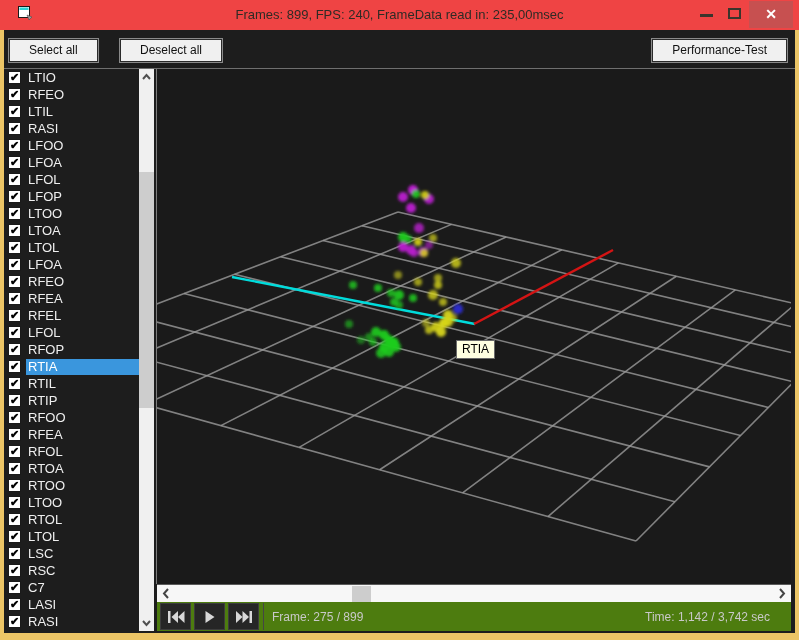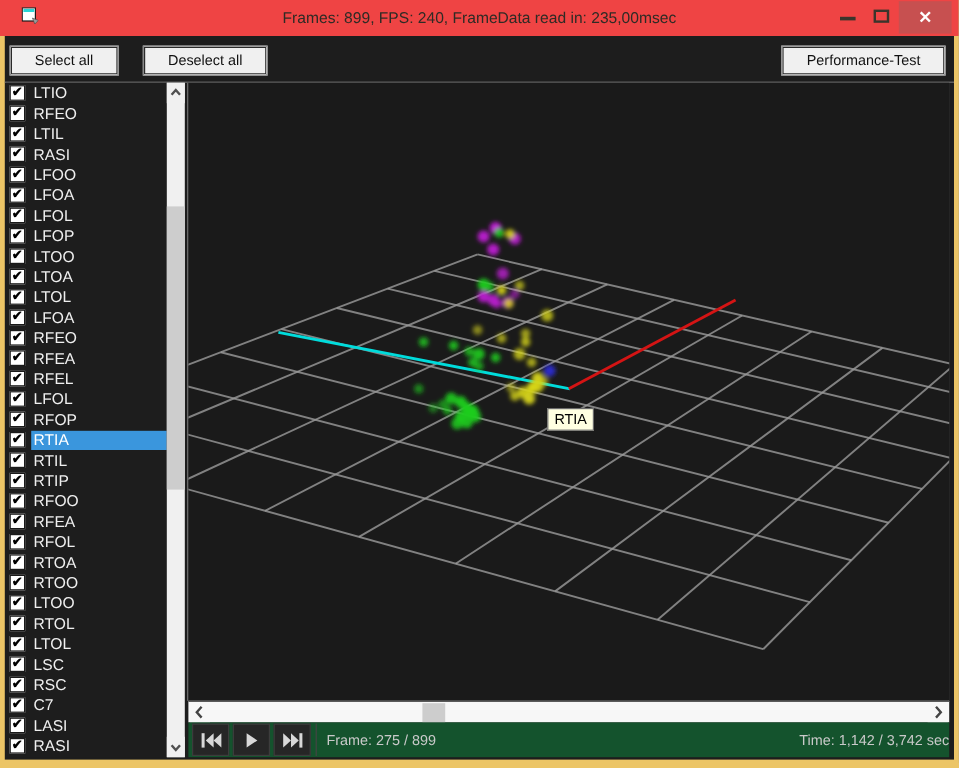--- a/index.html
+++ b/index.html
@@ -31,25 +31,25 @@
   .vs-thumb{position:absolute;left:0;width:15px;background:#cdcdcd;}
   
   .viewport{position:absolute;left:152px;top:39px;width:635px;height:515px;background:#1a1a1a;border-left:1px solid #7d7d7d;border-right:1px solid #4a4a4a;}
   .tooltip{position:absolute;background:#ffffe1;border:1px solid #6a6a6a;color:#000;font-size:12px;line-height:17px;padding:0 5px;white-space:nowrap;}
   
   .hscroll{position:absolute;left:153px;top:554px;width:634px;height:18px;background:#f7f7f7;border-top:1px solid #5a5a5a;}
   .hs-btn{position:absolute;top:0;width:17px;height:17px;background:#f7f7f7;}
   .hs-thumb{position:absolute;top:1px;height:16px;background:#cdcdcd;}
   .chev{position:absolute;left:0;top:0;}
   
-  .playbar{position:absolute;left:153px;top:572px;width:634px;height:29px;background:#14532d;display:flex;align-items:center;}
+  .playbar{position:absolute;left:153px;top:572px;width:634px;height:29px;background:#4d7c0f;display:flex;align-items:center;}
   .pb-btn{width:31px;height:27px;margin-left:3px;background:#262626;border:1px solid #3c3c3c;display:flex;align-items:center;justify-content:center;}
   .pb-sep{width:1px;height:27px;background:#454545;margin-left:4px;}
   .frame-label{color:#c9c9c9;font-size:12px;margin-left:8px;flex:1 1 auto;}
-  .time-label{color:#c9c9c9;font-size:12px;margin-right:0;text-align:right;}
+  .time-label{color:#c9c9c9;font-size:12px;margin-right:21px;text-align:right;}
   .border-bottom{position:absolute;left:0;top:633px;width:799px;height:7px;background:#ecc566;}
   .border-left{position:absolute;left:0;top:30px;width:4px;height:610px;background:#ecc566;}
   .border-right{position:absolute;left:795px;top:30px;width:4px;height:610px;background:#ecc566;}
 </style>
 </head>
 <body>
 
 <div class="window">
 
   <div class="titlebar">

